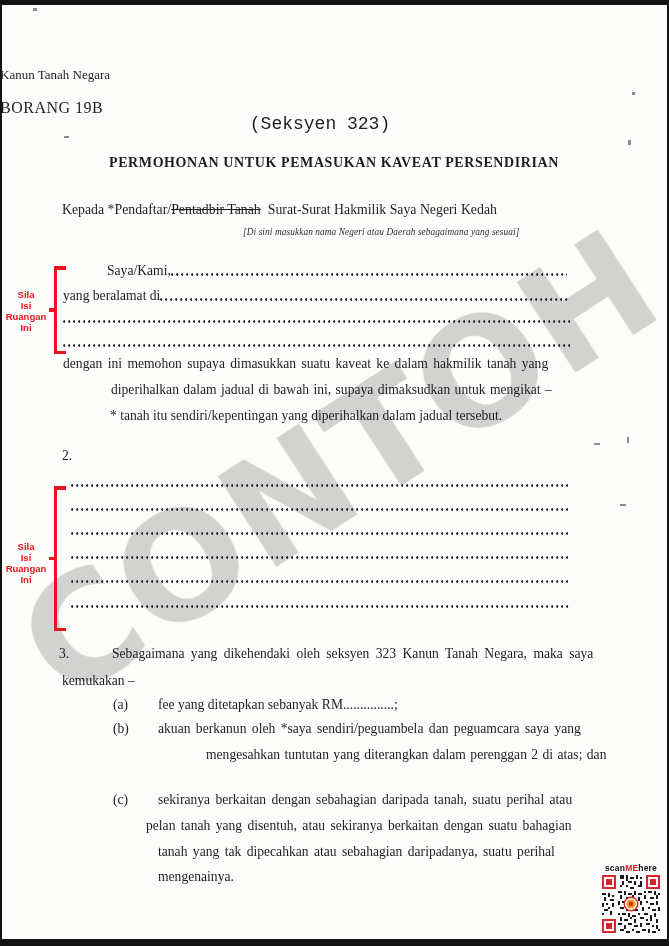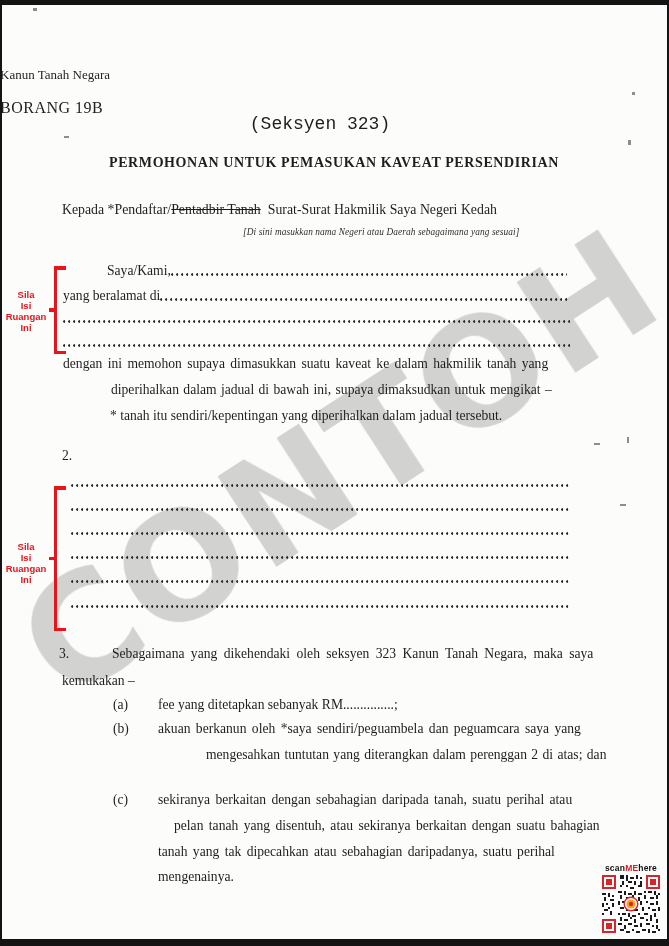--- a/index.html
+++ b/index.html
@@ -141,21 +141,21 @@
 
   <div class="abs z bl" style="top:697px;left:113px;">(a)</div>
   <div class="abs z bl" style="top:697px;left:158px;">fee yang ditetapkan sebanyak RM...............;</div>
 
   <div class="abs z bl" style="top:721px;left:113px;">(b)</div>
   <div class="abs z bl ws2" style="top:721px;left:158px;">akuan berkanun oleh *saya sendiri/peguambela dan peguamcara saya yang</div>
   <div class="abs z bl ws1" style="top:747px;left:158px;">mengesahkan tuntutan yang diterangkan dalam perenggan 2 di atas; dan</div>
 
   <div class="abs z bl" style="top:792px;left:113px;">(c)</div>
   <div class="abs z bl ws2" style="top:792px;left:158px;">sekiranya berkaitan dengan sebahagian daripada tanah, suatu perihal atau</div>
-  <div class="abs z bl ws2" style="top:818px;left:174px;">pelan tanah yang disentuh, atau sekiranya berkaitan dengan suatu bahagian</div>
+  <div class="abs z bl ws2" style="top:818px;left:146px;">pelan tanah yang disentuh, atau sekiranya berkaitan dengan suatu bahagian</div>
   <div class="abs z bl ws2" style="top:844px;left:158px;">tanah yang tak dipecahkan atau sebahagian daripadanya, suatu perihal</div>
   <div class="abs z bl" style="top:869px;left:158px;">mengenainya.</div>
 
   <div class="abs qr-wrap">
     <div class="qr-label"><span>scan</span><span class="me">ME</span><span>here</span></div>
     <svg class="qr-svg" viewBox="0 0 29 29" aria-hidden="true">
       <rect width="29" height="29" fill="#ffffff"></rect>
       <g fill="#d8242b">
         <path d="M0 0h7v7H0z M22 0h7v7h-7z M0 22h7v7H0z"></path>
       </g>

